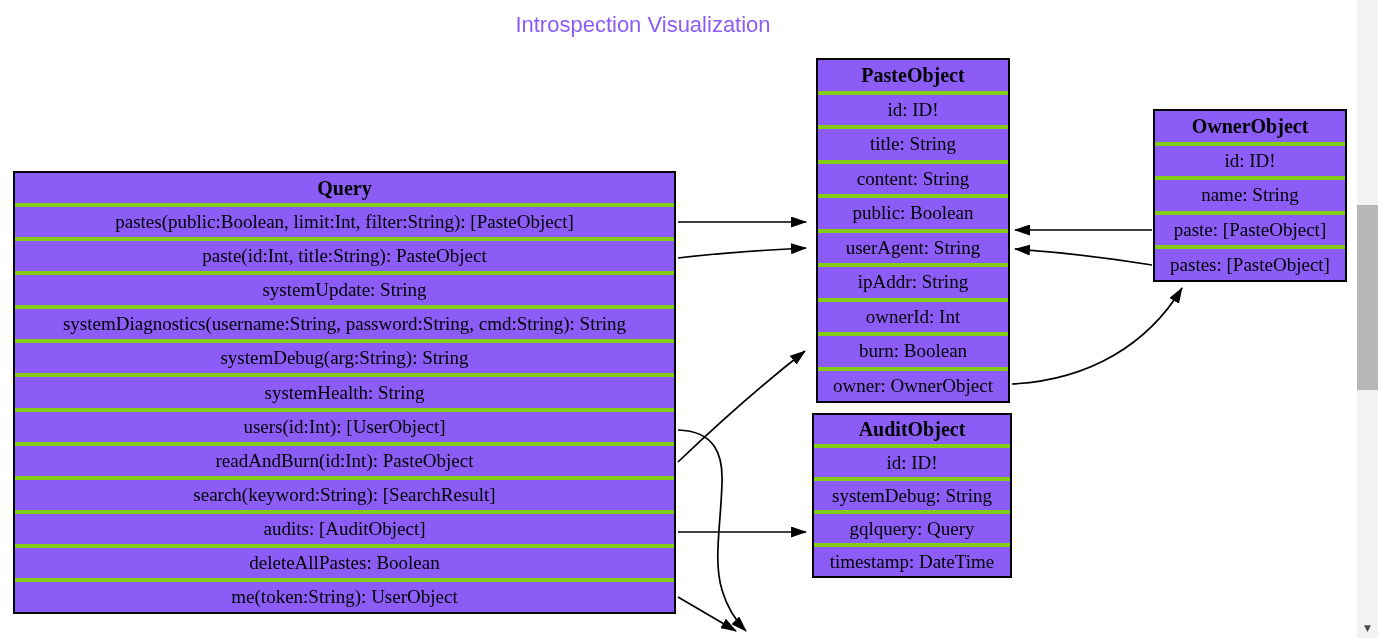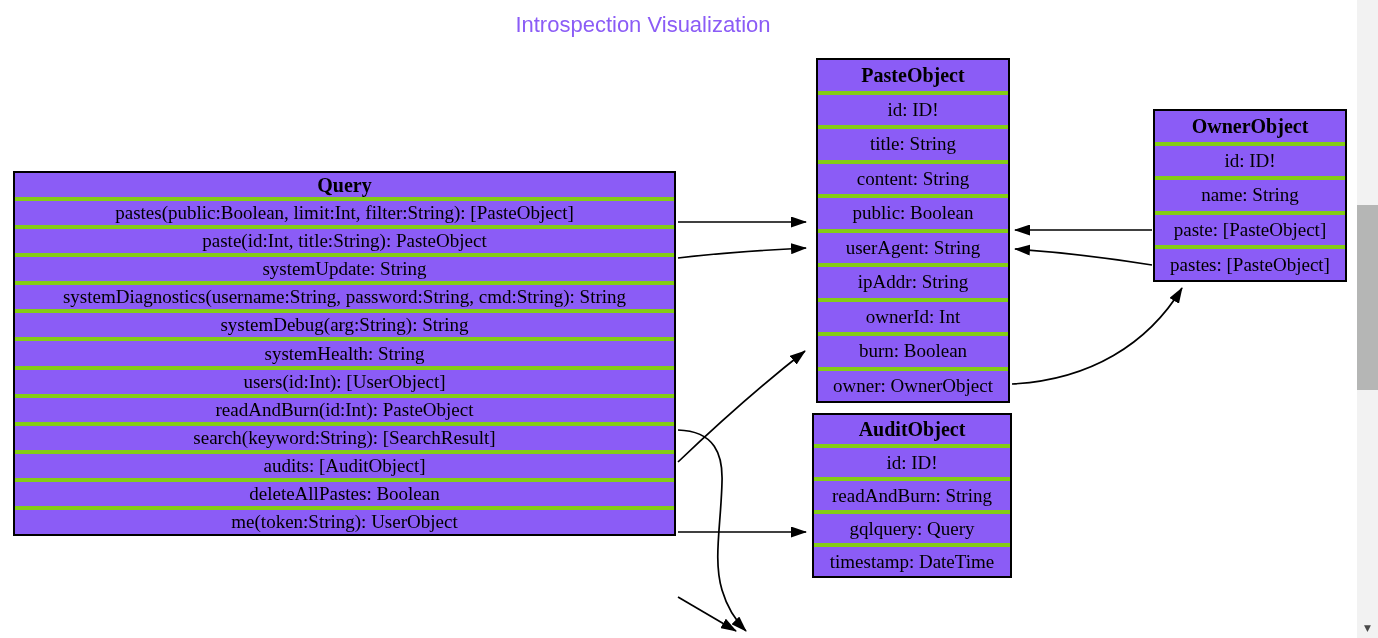--- a/index.html
+++ b/index.html
@@ -35,21 +35,21 @@
     align-items: center;
     justify-content: center;
     font-size: 19px;
     white-space: nowrap;
     overflow: hidden;
     padding: 0 2px;
   }
   .gv-row:not(:first-child) { border-top: 4px solid #84cc16; }
   .gv-header { font-weight: bold; font-size: 20px; }
 
-  #tbl-query       { left: 13px;  top: 171px; width: 663px; height: 365px; }
+  #tbl-query       { left: 13px;  top: 171px; width: 663px; height: 443px; }
   #tbl-pasteobject { left: 816px; top: 58px;  width: 194px; height: 345px; }
   #tbl-ownerobject { left: 1153px;top: 109px; width: 194px; height: 173px; }
   #tbl-auditobject { left: 812px; top: 413px; width: 200px; height: 165px; }
 
   .edges-layer {
     position: absolute;
     left: 0; top: 0;
     width: 1378px; height: 638px;
     pointer-events: none;
   }
@@ -140,21 +140,21 @@
     <div class="gv-row gv-header">OwnerObject</div>
     <div class="gv-row">id: ID!</div>
     <div class="gv-row">name: String</div>
     <div class="gv-row">paste: [PasteObject]</div>
     <div class="gv-row">pastes: [PasteObject]</div>
   </div>
 
   <div class="gv-table" id="tbl-auditobject">
     <div class="gv-row gv-header">AuditObject</div>
     <div class="gv-row">id: ID!</div>
-    <div class="gv-row">readAndBurn: String</div>
+    <div class="gv-row">systemDebug: String</div>
     <div class="gv-row">gqlquery: Query</div>
     <div class="gv-row">timestamp: DateTime</div>
   </div>
 
   <div class="scrollbar">
     <div class="scrollbar-thumb"></div>
     <div class="scrollbar-down-btn">
       <span>▼</span>
     </div>
   </div>

